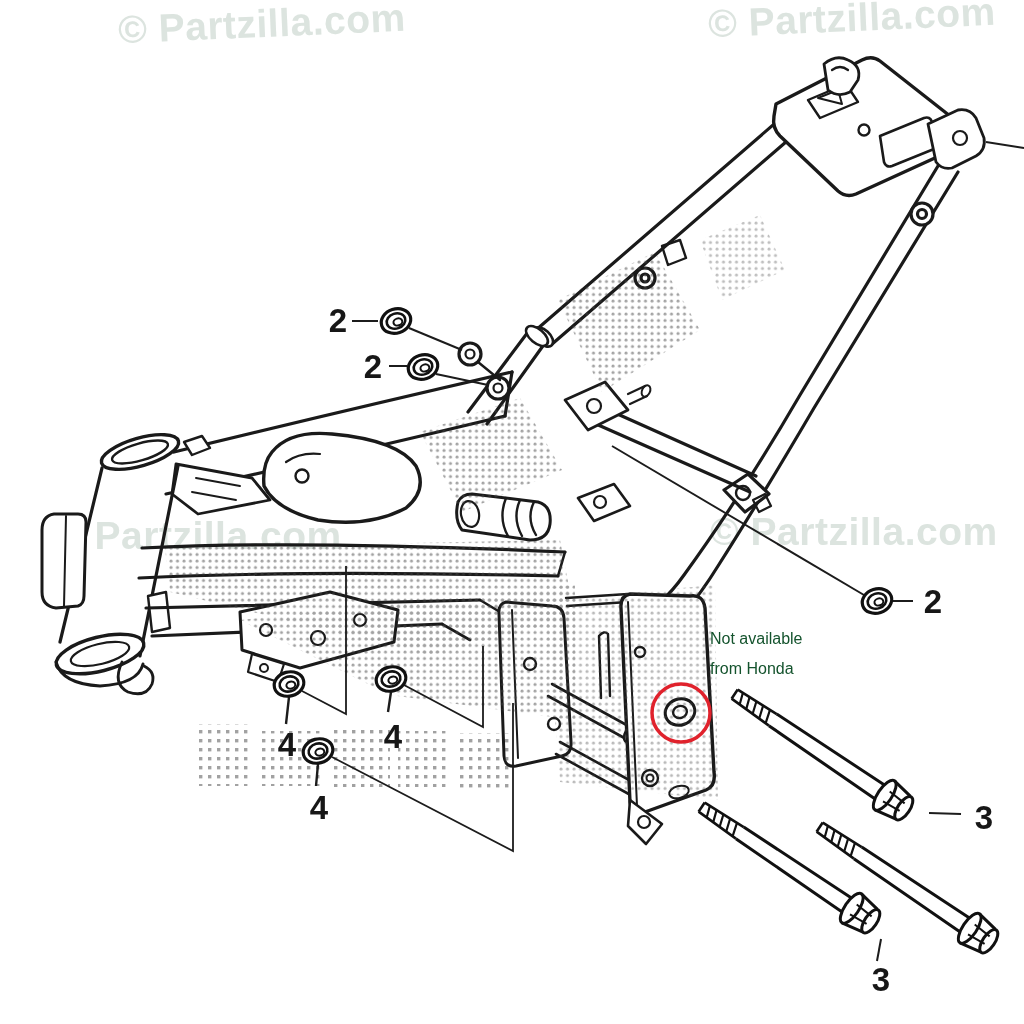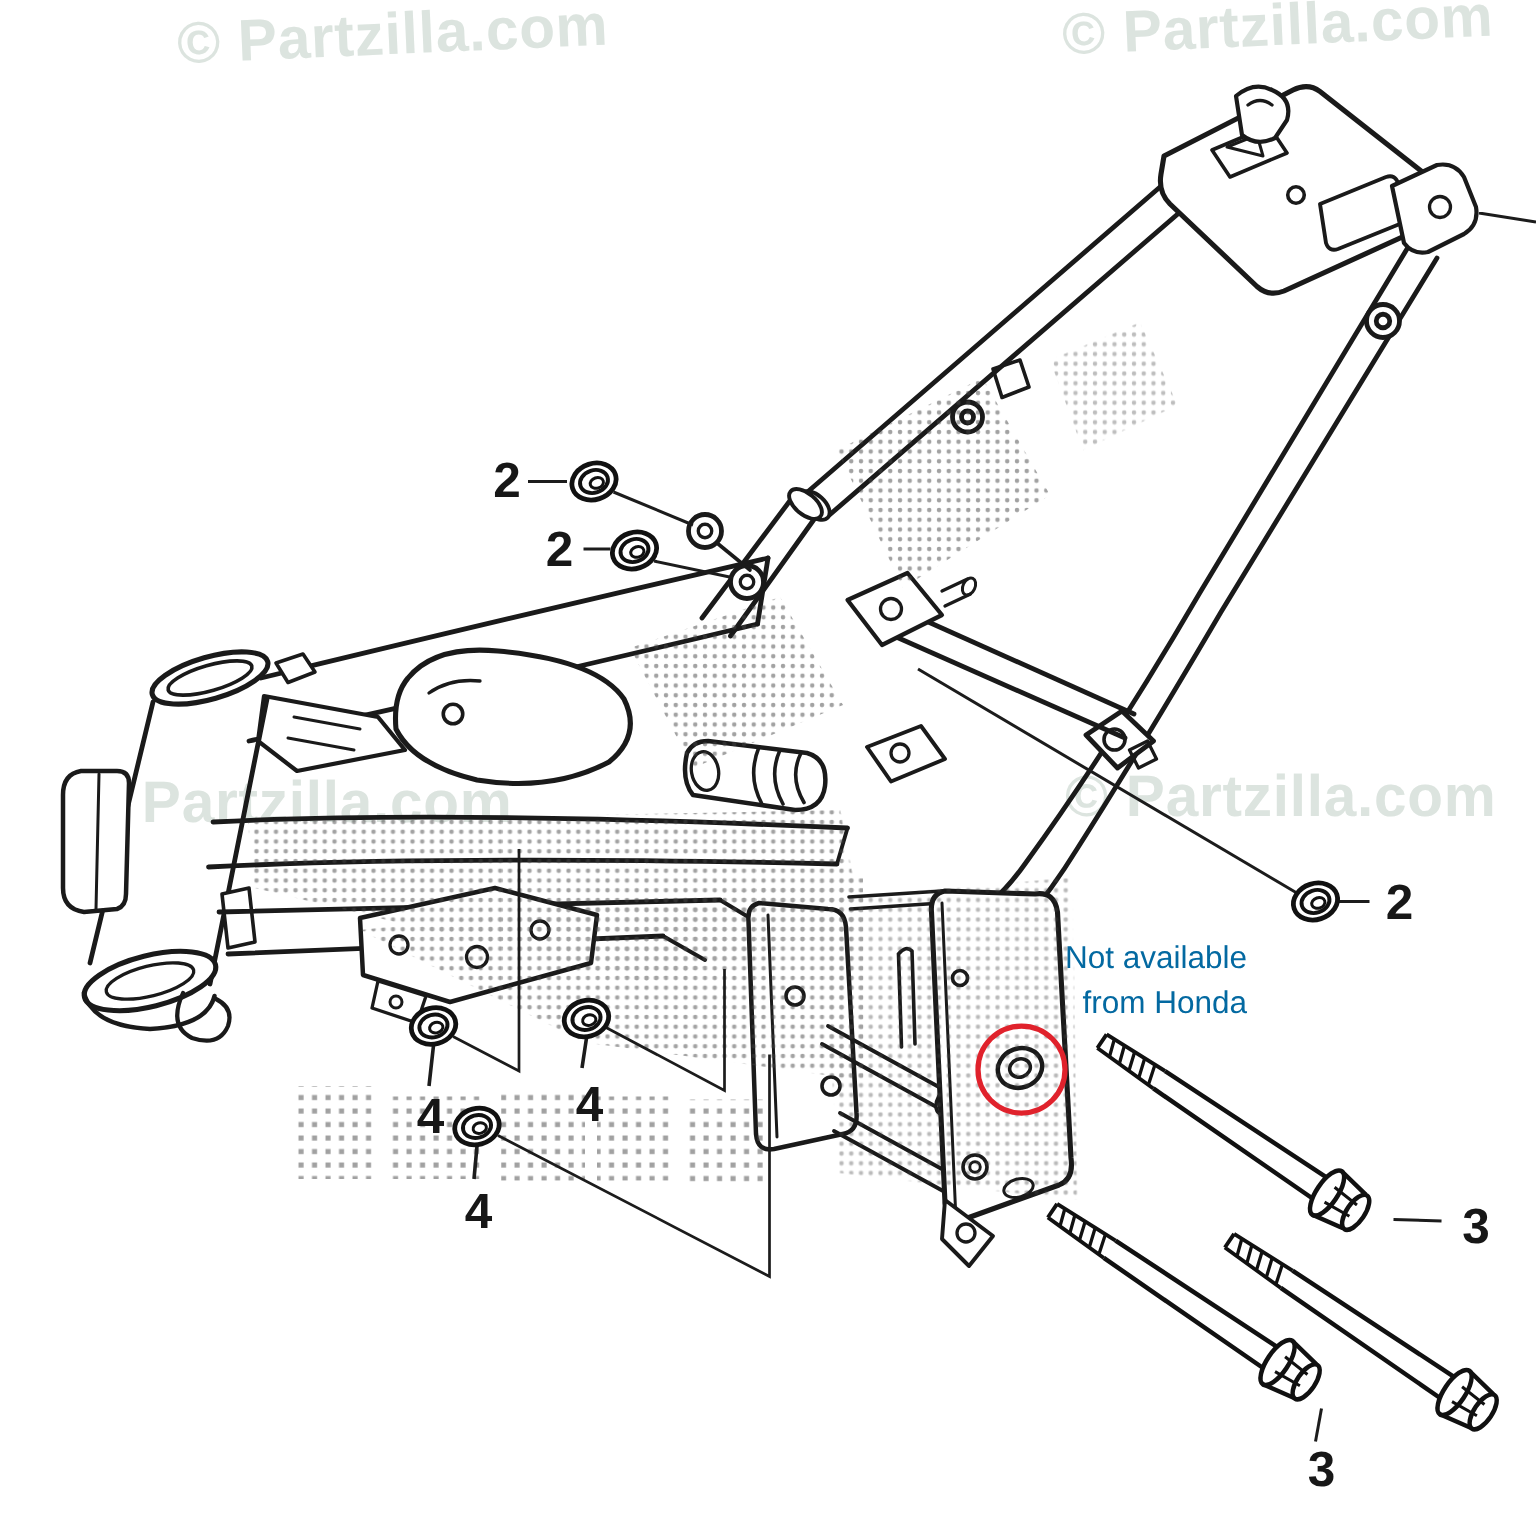--- a/index.html
+++ b/index.html
@@ -12,21 +12,21 @@
     font-size:39px; letter-spacing:.5px; white-space:nowrap; user-select:none;
   }
   .wm.tilt { transform:rotate(-2.5deg); }
   svg.diagram { position:absolute; left:0; top:0; z-index:1; }
   .callout {
     position:absolute; z-index:2; transform:translate(-50%,-50%);
     font-weight:bold; font-size:33px; color:#171717; line-height:1;
   }
   .note {
     position:absolute; z-index:2; left:710px; top:624px;
-    font-size:21px; line-height:30px; color:#0369a1; font-weight:normal;text-align:right;
+    font-size:16px; line-height:30px; color:#14532d; font-weight:normal;
   }
   .note span { display:block; }
 </style>
 </head>
 <body>
 
 <div class="stage">
 
   <div class="wm tilt" style="left:118px; top:2px;">© Partzilla.com</div>
   <div class="wm tilt" style="left:708px; top:-4px;">© Partzilla.com</div>

